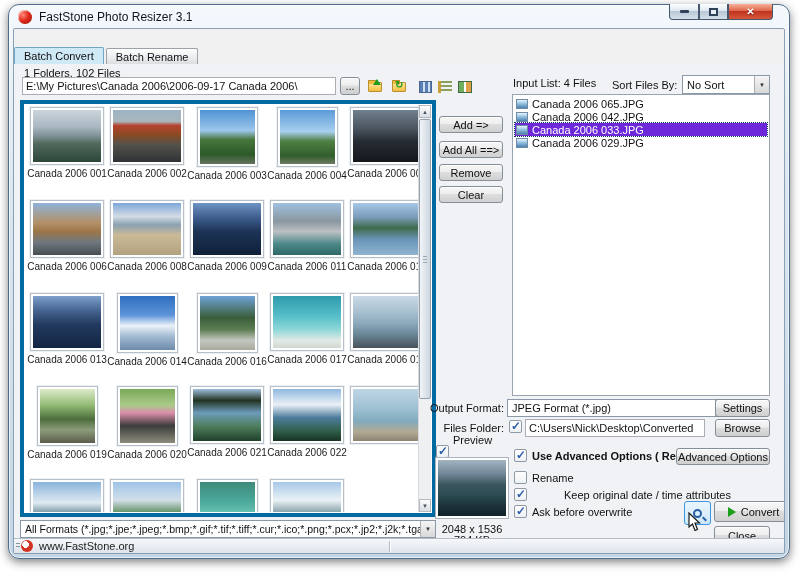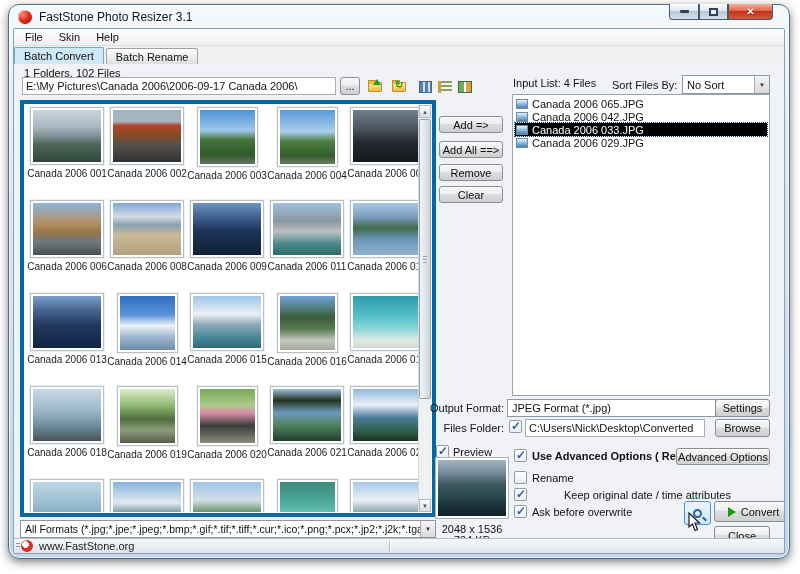--- a/index.html
+++ b/index.html
@@ -109,21 +109,21 @@
   .sb-btn { position:absolute; left:0; right:0; height:13px; background:linear-gradient(#fdfdfd,#d9dee3); border:1px solid #b3bac2; display:flex; align-items:center; justify-content:center; font-size:6px; color:#4a5560; }
   .sb-btn.up { top:0; } .sb-btn.down { bottom:0; }
   .sb-thumb { position:absolute; left:0; right:0; top:14px; height:280px; border:1px solid #94a1ae; border-radius:2px;
               background:linear-gradient(90deg,#f2f5f8,#ccd6de); }
   .sb-grip { position:absolute; left:3px; right:3px; top:50%; height:7px; margin-top:-3px;
              background:repeating-linear-gradient(180deg,#9aa7b4 0 1px,transparent 1px 3px); }
 
   
   .file-list { position:absolute; left:498px; top:30px; width:258px; height:302px; background:#fff; border:1px solid #98a4b0; padding:2px; overflow:hidden; }
   .file-row { display:flex; align-items:center; height:13px; padding:0 1px; white-space:nowrap; }
-  .file-row.selected { background:#000000; color:#fff; outline:1px dotted #0f3a6e; }
+  .file-row.selected { background:#6d28d9; color:#fff; outline:1px dotted #0f3a6e; }
   .file-icon { width:12px; height:10px; margin-right:4px; border:1px solid #6f8aa5; flex:0 0 auto;
                background:linear-gradient(180deg,#e8f4fc 0%,#9cc8e4 40%,#4a7fae 100%); }
 
   
   .cb { position:absolute; width:13px; height:13px; border:1px solid #8e9aa5; border-radius:2px;
         background:linear-gradient(180deg,#fefefe,#eef1f3); }
   .cb.on::after { content:"✓"; position:absolute; left:1px; top:-2px; font-size:12px; font-weight:bold; color:#2b5ca8; }
 
   .bold { font-weight:bold; }
   .right-align { text-align:right; }
@@ -166,26 +166,20 @@
           <span class="glyph-max"></span>
         </div>
       <div class="wbtn close">
           <span class="glyph-close">✕</span>
         </div>
     </div>
   </div>
 
   <div class="window-body">
 
-    <div class="menubar">
-
-    <span class="menu-item">File</span>
-        <span class="menu-item">Skin</span>
-        <span class="menu-item">Help</span>
-      </div>
 
     <div class="tabbar">
 
     <div class="tab active">Batch Convert</div>
         <div class="tab">Batch Rename</div>
       </div>
 
     <div class="content">
 
       <div class="lbl" style="left:10px; top:3px;">1 Folders, 102 Files</div>
@@ -280,26 +274,20 @@
               <div class="thumb-card">
                 <div class="thumb-img sc-dark-lake2 asp-wide"></div>
               </div>
               <div class="thumb-label">Canada 2006 013</div>
             </div>
             <div class="thumb-cell">
               <div class="thumb-card">
                 <div class="thumb-img sc-blue-mtn asp-sq"></div>
               </div>
               <div class="thumb-label">Canada 2006 014</div>
-            </div>
-            <div class="thumb-cell">
-              <div class="thumb-card">
-                <div class="thumb-img sc-snow-lake asp-wide"></div>
-              </div>
-              <div class="thumb-label">Canada 2006 015</div>
             </div>
             <div class="thumb-cell">
               <div class="thumb-card">
                 <div class="thumb-img sc-trees-rocks asp-sq"></div>
               </div>
               <div class="thumb-label">Canada 2006 016</div>
             </div>
             <div class="thumb-cell">
               <div class="thumb-card">
                 <div class="thumb-img sc-teal-water asp-wide"></div>
@@ -419,21 +407,21 @@
         <span class="dd-arrow"></span>
       </div>
       <div class="btn" style="left:701px; top:335px; width:55px; height:18px;">Settings</div>
 
       <div class="lbl right-align" style="left:416px; top:358px; width:74px;">Files Folder:</div>
       <span class="cb on" style="left:495px; top:356px;"></span>
       <input class="field" style="left: 511px; top: 355px; width: 180px; height: 18px;" readonly="" value="C:\Users\Nick\Desktop\Converted">
       <div class="btn" style="left:701px; top:355px; width:55px; height:18px;">Browse</div>
 
       <span class="cb on" style="left:422px; top:381px;"></span>
-      <div class="lbl" style="left:439px; top:382px;">Preview</div>
+      <div class="lbl" style="left:439px; top:370px;">Preview</div>
       <div class="preview-card">
         <div class="preview-img sc-preview"></div>
       </div>
       <div class="lbl center-txt" style="left:408px; top:459px; width:100px;">2048 x 1536</div>
       <div class="lbl center-txt" style="left:408px; top:470px; width:100px;">704 KB</div>
       <div class="lbl center-txt" style="left:403px; top:481px; width:110px;">2006-09-23 19:07:15</div>
 
       <span class="cb on" style="left:500px; top:385px;"></span>
       <div class="lbl bold" style="left:518px; top:386px;">Use Advanced Options ( Resize ... )</div>
       <div class="btn" style="left:662px; top:384px; width:94px; height:17px;">Advanced Options</div>

